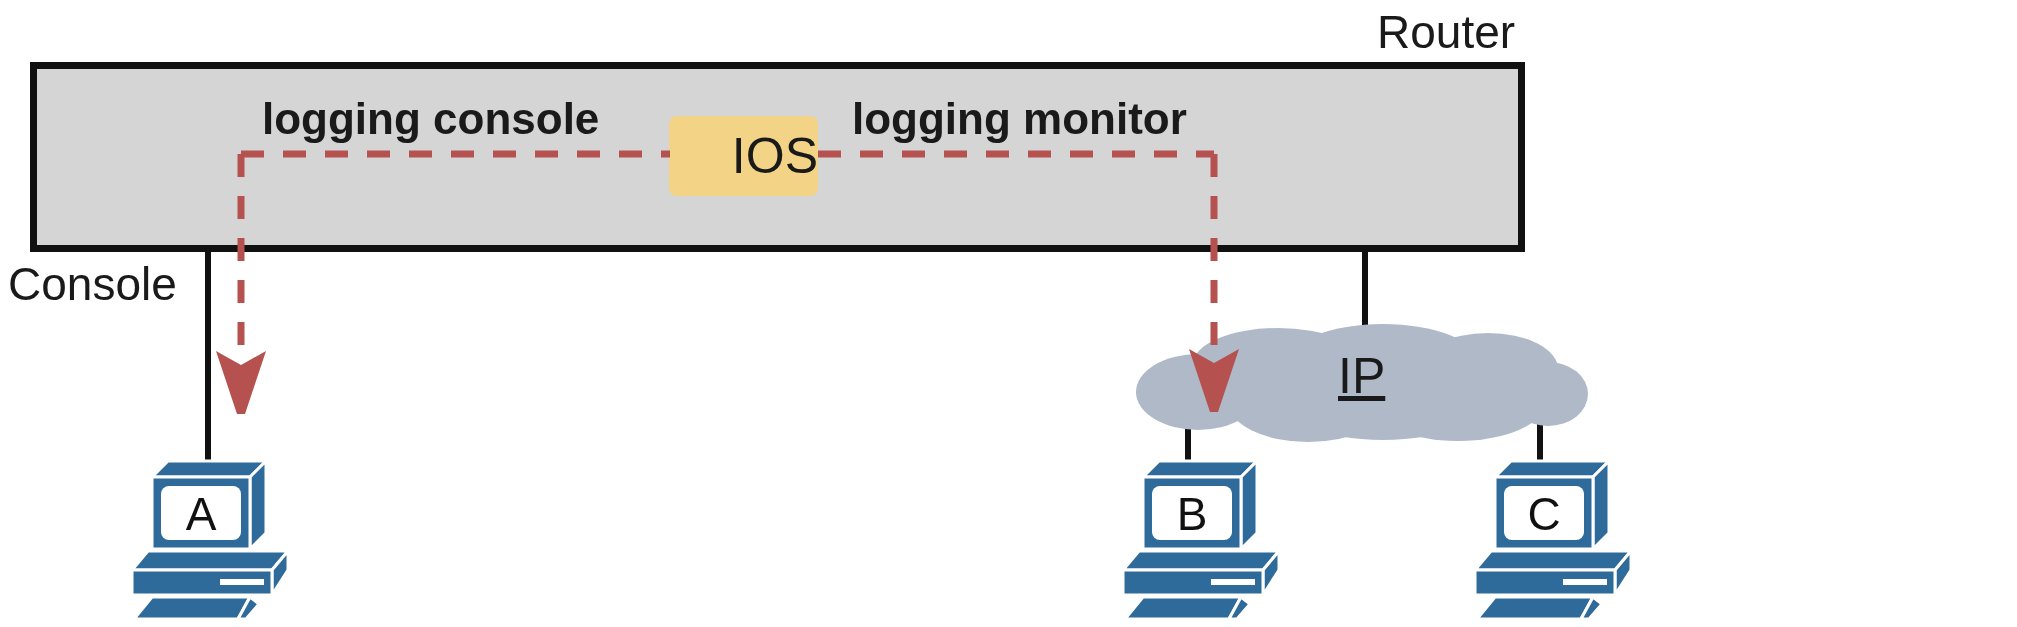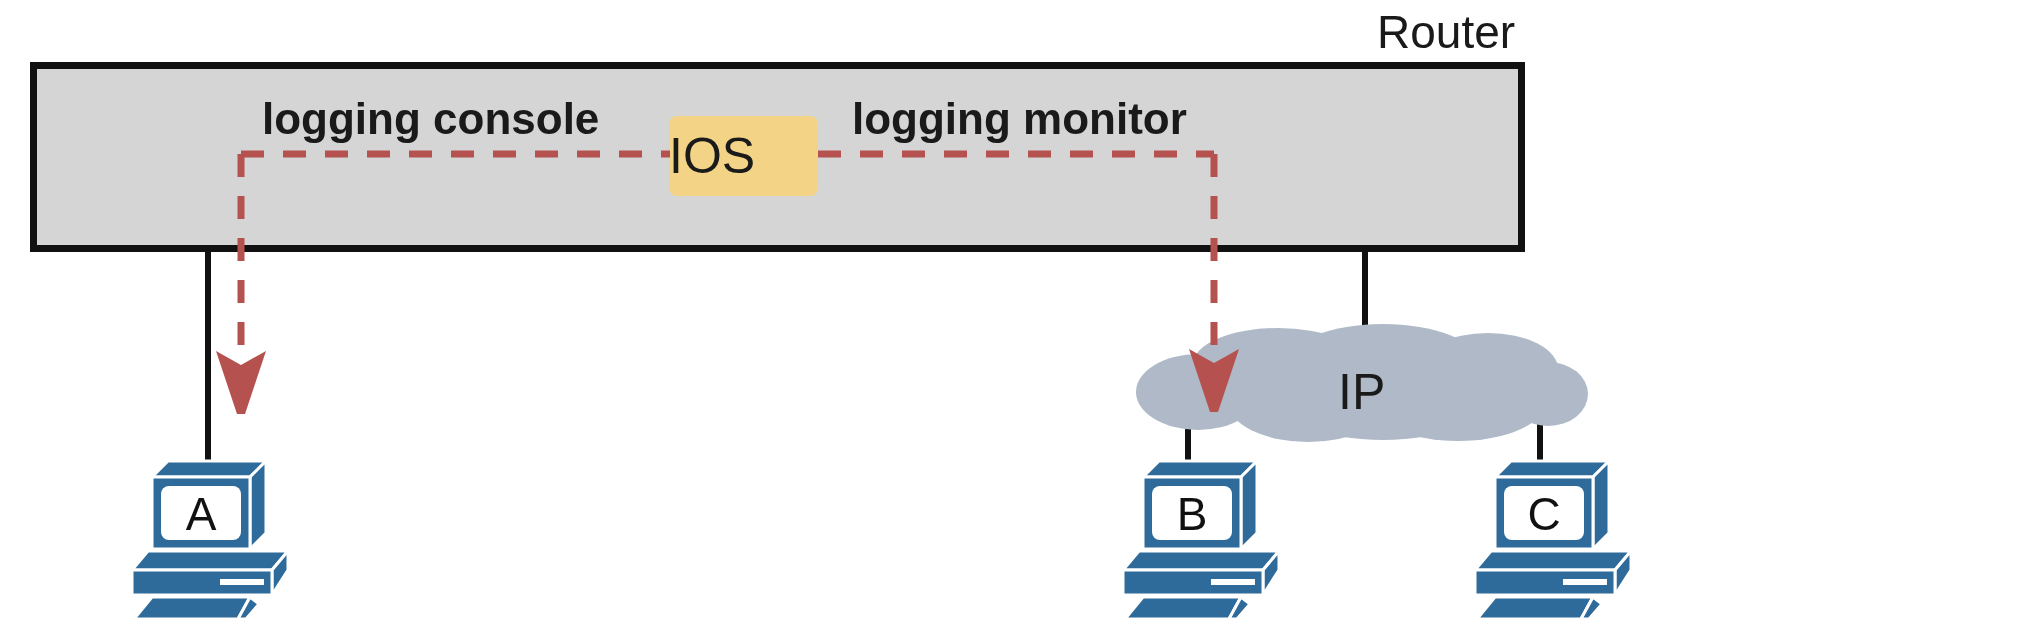--- a/index.html
+++ b/index.html
@@ -23,27 +23,27 @@
     background:#D5D5D5;
     border:7px solid #111111;
     z-index:0;
   }
   #router-label{left:1377px;top:8px;z-index:4;}
   #logging-console-label{left:238px;top:96px;z-index:4;margin-left:24px;}
   #logging-monitor-label{left:852px;top:96px;z-index:4;}
   #ios-box{
     left:669px;top:116px;width:149px;height:80px;
     background:#F3D486;border-radius:8px;
-    display:flex;align-items:center;justify-content:flex-start;
+    display:flex;align-items:center;justify-content:flex-end;
     z-index:2;
   }
   #console-label{left:8px;top:260px;z-index:4;}
   #terminal-monitor-label{left:738px;top:518px;z-index:4;}
   #no-messages-label{left:1606px;top:510px;z-index:4;}
-  #ip-label{left:1338px;top:366px;z-index:4;}
+  #ip-label{left:1338px;top:350px;z-index:4;text-decoration:underline;}
 
   .vline{width:6px;background:#111111;z-index:1;}
   #console-line{left:205px;top:250px;height:212px;}
   #router-cloud-line{left:1362px;top:250px;height:92px;}
   #cloud-b-line{left:1185px;top:410px;height:56px;}
   #cloud-c-line{left:1537px;top:418px;height:50px;}
 
   #cloud-svg{left:1128px;top:314px;z-index:2;}
   #flow-svg{left:0;top:0;z-index:3;pointer-events:none;}
 
@@ -99,20 +99,21 @@
       <path d="M1214 154 V345"></path>
     </g>
     <g fill="#B5524F" stroke="none">
       <polygon points="216,351 241,365 266,351 245,414 237,414"></polygon>
       <polygon points="1189,349 1214,363 1239,349 1218,412 1210,412"></polygon>
     </g>
   </svg>
 
   <div id="logging-console-label" class="abs lbl bold44">logging console</div>
   <div id="logging-monitor-label" class="abs lbl bold44">logging monitor</div>
+  <div id="console-label" class="abs lbl reg46">Console</div>
 
   <svg id="computer-a" class="abs computer" viewBox="0 0 160 170">
     <g fill="#2E6B9B" stroke="#ffffff" stroke-width="3" stroke-linejoin="round">
       <polygon points="20,24 118,24 134,8 36,8"></polygon>
       <polygon points="118,24 134,8 134,80 118,96"></polygon>
       <rect x="20" y="24" width="98" height="72"></rect>
       <polygon points="0,117 140,117 156,98 16,98"></polygon>
       <polygon points="140,117 156,98 156,117 140,142"></polygon>
       <rect x="0" y="117" width="140" height="25"></rect>
       <polygon points="20,144 118,144 106,166 2,166"></polygon>

